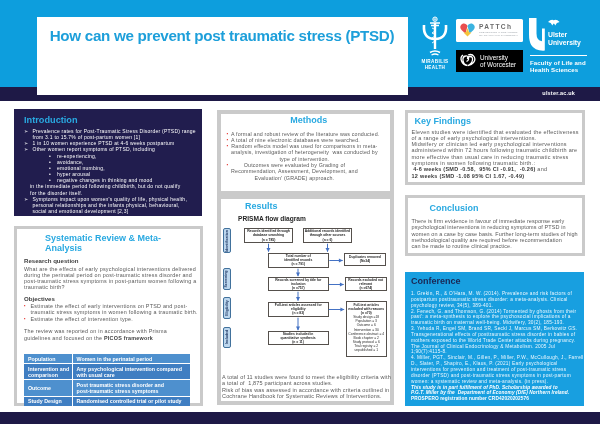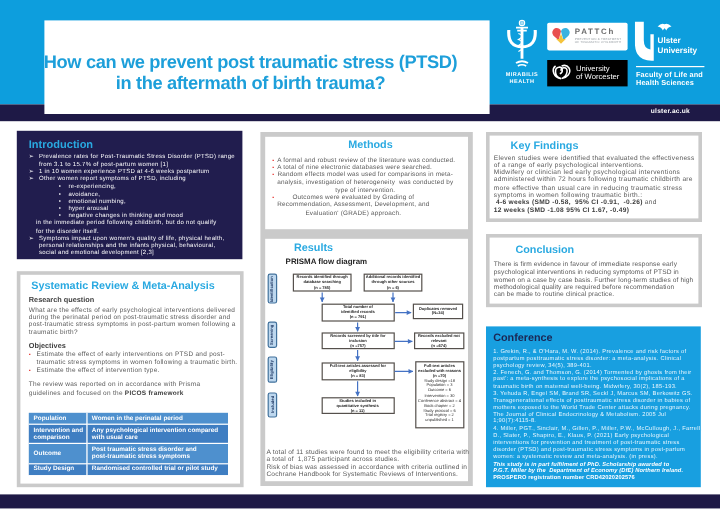--- a/index.html
+++ b/index.html
@@ -10,21 +10,21 @@
   .ml{white-space:pre;}
   .irow>span:nth-child(2),.isub>span:nth-child(2),.mrow>span:nth-child(2),.obj>span:nth-child(2){white-space:pre;}
 
   
   .header-band{left:0;top:0;width:600px;height:87px;background:#0d9edd;}
   .navy-strip{left:0;top:87px;width:600px;height:13.5px;background:#1e1946;}
   .footer-band{left:0;top:412px;width:600px;height:12px;background:#1e1946;}
   .site{position:absolute;right:25px;top:3.2px;color:#fff;font-size:5.5px;font-weight:700;letter-spacing:.2px;}
 
   .title-box{left:36.5px;top:17px;width:371px;height:78px;background:#fff;z-index:3;
-             display:flex;flex-direction:row;align-items:center;justify-content:flex-start;padding-top:9.5px;}
+             display:flex;flex-direction:column;align-items:center;justify-content:flex-start;padding-top:9.5px;}
   .title{color:#1d9fda;font-weight:700;font-size:15.2px;line-height:17.2px;text-align:center;letter-spacing:-0.3px;}
   .authors{margin-top:10.5px;color:#1f9dd9;font-weight:700;font-size:9px;line-height:9.8px;text-align:center;letter-spacing:-0.3px;}
 
   
   .mirabilis{left:415px;top:16px;width:40px;height:62px;display:flex;flex-direction:column;align-items:center;}
   .mirabilis-text{margin-top:3px;color:#fff;font-weight:700;font-size:4.6px;line-height:6px;text-align:center;letter-spacing:.4px;}
   .pattch-box{left:456px;top:19px;width:67px;height:22.5px;background:#fff;border-radius:1.5px;
               display:flex;align-items:center;padding:2px 3px;}
   .pattch-text{margin-left:3px;}
   .pattch-acronym{color:#6b6b6b;font-weight:700;font-size:6.6px;letter-spacing:1.4px;line-height:7px;}
@@ -47,21 +47,21 @@
   .intro-box .h-cyan{font-size:9.2px;}
   .ilist{margin-top:3px;font-size:5px;letter-spacing:0.24px;line-height:6.15px;color:#fff;}
   .irow{display:flex;}
   .imark{width:8.5px;flex:none;}
   .isub{display:flex;margin-left:25px;}
   .isub .imark{width:8px;}
   .icont{margin-left:6px;}
 
   
   .sysrev-box{left:13.5px;top:226px;width:189px;height:179.5px;padding:3.5px 3px 0 7.5px;}
-  .sysrev-box .h-cyan{font-size:9px;margin-left:2px;}
+  .sysrev-box .h-cyan{font-size:9px;margin-left:21px;}
   .subhead{color:#404040;font-weight:700;font-size:6.1px;margin-top:4.5px;}
   .sr-par{font-size:5.4px;letter-spacing:0.23px;line-height:6.3px;margin-top:1.5px;}
   .obj{display:flex;font-size:5.4px;letter-spacing:0.23px;line-height:6.4px;margin-top:.5px;}
   .obj .dot{color:#e8403c;width:6.5px;flex:none;font-size:4.5px;}
   .picos{margin-top:6px;font-size:5.4px;letter-spacing:0.23px;line-height:6.3px;}
   .picos b{color:#404040;}
   .ptable{margin-top:13px;width:166px;border-collapse:collapse;}
   .ptable td{color:#fff;font-weight:700;font-size:5.3px;line-height:6px;padding:1.6px 0 1.6px 4px;
              border-bottom:1px solid #fff;vertical-align:middle;}
   .ptable td.c1{width:48px;border-right:1px solid #fff;}
@@ -84,21 +84,21 @@
   .pr-h{justify-content:flex-start;padding-top:1.5px;}
   .pr-reasons{font-weight:500;color:#2b2b2b;}
   .pr-label{position:absolute;background:#bdd7ee;border:0.6px solid #41719c;border-radius:2px;
             display:flex;align-items:center;justify-content:center;}
   .pr-label span{transform:rotate(-90deg);font-size:3.5px;font-weight:700;color:#1f3864;white-space:nowrap;}
   .rnotes{position:absolute;left:1px;top:175.5px;font-size:5.5px;letter-spacing:0.17px;line-height:6.45px;width:172px;}
   .rnote2{margin-top:0px;}
 
   
   .kf-box{left:405px;top:110px;width:180px;height:74.5px;padding:2.5px 4px 0 3.5px;}
-  .kf-box .h-cyan{margin-left:14px;}
+  .kf-box .h-cyan{margin-left:3px;}
   .kf-body div{white-space:pre;}
   .kf-body{margin-top:3px;font-size:5.5px;letter-spacing:0.25px;line-height:6.3px;}
   .kf-stat{color:#3b3b3b;font-weight:700;}
   .kf-and{font-weight:400;color:#595959;}
 
   
   .conc-box{left:405px;top:195px;width:180px;height:61px;padding:5px 4px 0 3.5px;}
   .conc-box .h-cyan{margin-left:18px;}
   .conc-body{margin-top:5px;font-size:5.5px;letter-spacing:0.09px;line-height:6.3px;}
 
@@ -116,21 +116,20 @@
 <div class="poster">
 
   <div class="abs header-band"></div>
   <div class="abs navy-strip">
     <span class="site">ulster.ac.uk</span>
   </div>
 
   <div class="abs title-box">
     <div class="title">
       <div>How can we prevent post traumatic stress (PTSD)</div>
-      <div>in the aftermath of birth trauma?</div>
     </div>
   </div>
 
   <div class="abs mirabilis">
     <svg width="30" height="40" viewBox="0 0 30 40">
       <g fill="none" stroke="#fff">
         <circle cx="15" cy="3.2" r="2.2" stroke-width="1"></circle>
         <path d="M15 1.4 v3.6 M13.2 3.2 h3.6" stroke-width="0.7"></path>
         <path d="M10 7 h10 M11 9.5 h8" stroke-width="1.4"></path>
         <path d="M4 9 q-1 14 11 14 q12 0 11-14" stroke-width="2.6"></path>

